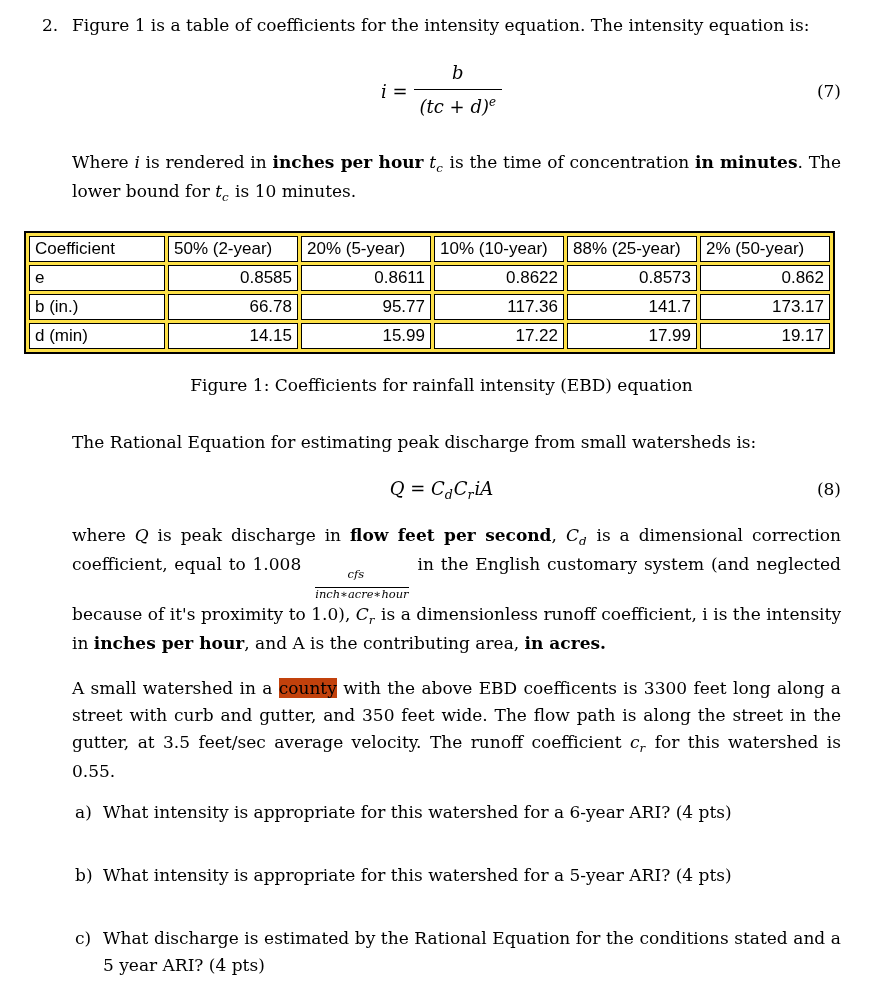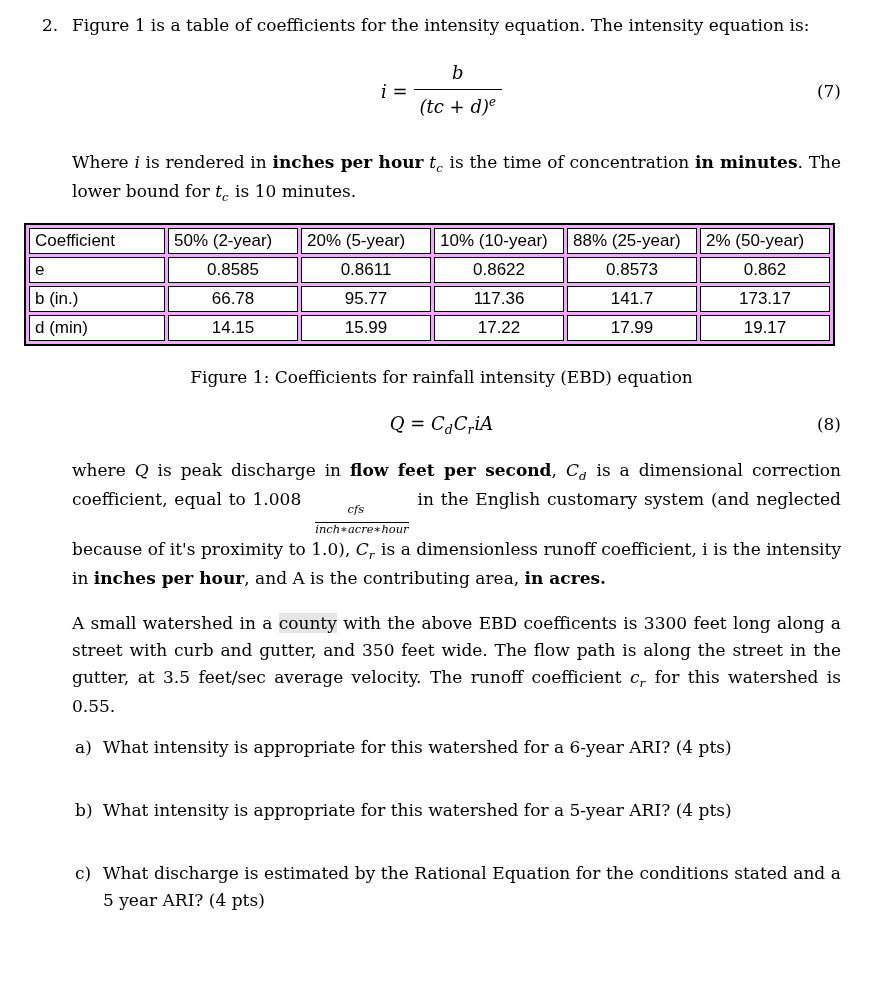--- a/index.html
+++ b/index.html
@@ -9,48 +9,48 @@
   .doc{box-sizing:border-box;width:894px;padding:12px 53px 0 42px;}
   .justify{text-align:justify;}
   .para{margin:0;}
   .item-head{display:flex;}
   .item-num{flex:0 0 30px;}
   .item-body{flex:1;}
   .indent{margin-left:30px;}
   .b{font-weight:bold;}
   .i{font-style:italic;}
   .sub{font-size:70%;position:relative;top:0.32em;margin-right:1px;}
-  .hl{background:#e5e5e5;}
+  .hl{background:#c2410c;}
   
   .eq-block{position:relative;display:flex;align-items:center;justify-content:center;
             margin-top:20px;font-size:18px;}
   .eq-line{position:relative;display:flex;align-items:center;justify-content:center;
            margin-top:18px;font-size:18px;height:30px;}
   .eqnum{position:absolute;right:0;top:50%;transform:translateY(-50%);font-size:17px;}
   .bfrac{display:inline-flex;flex-direction:column;align-items:center;font-style:italic;}
   .bfrac-num{padding:0 6px 3px;}
   .bfrac-den{border-top:1.5px solid #000;padding:3px 6px 0;}
   .exp{font-size:12px;position:relative;top:-7px;font-style:italic;}
   .eq-lhs{margin-right:6px;}
   
   .ifrac{display:inline-flex;flex-direction:column;align-items:center;
          font-style:italic;font-size:11.5px;line-height:1.15;
          vertical-align:-8px;margin:0 2px;gap:6px;}
   .ifrac-den{border-top:1px solid #000;margin-left:12px;}
   
-  .coef-table{border-collapse:separate;border-spacing:3px;background:#f0abfc;
-              border:2px solid #000;margin:16px 0 0 -18px;width:811px;
+  .coef-table{border-collapse:separate;border-spacing:3px;background:#fde047;
+              border:2px solid #000;margin:24px 0 0 -18px;width:811px;
               table-layout:fixed;
               font-family:"Liberation Sans","DejaVu Sans",sans-serif;
               font-size:17px;line-height:22px;}
   .coef-table th,.coef-table td{background:#fff;border:1px solid #000;
               padding:1px 5px;font-weight:normal;text-align:left;
               overflow:hidden;white-space:nowrap;}
   .coef-table th:first-child{width:124px;}
-  .coef-table td.num{text-align:center;}
+  .coef-table td.num{text-align:right;}
   .caption{text-align:center;margin-top:18px;}
   .spacer-rational{margin-top:30px;}
   .spacer-para{margin-top:18px;}
   .watershed{margin-top:18px;}
   
   .q{display:flex;margin-left:33px;margin-top:36px;}
   .q.first{margin-top:14px;}
   .q-label{flex:0 0 28px;}
   .q-text{flex:1;}
 </style>
@@ -107,20 +107,21 @@
       <td class="num">15.99</td>
       <td class="num">17.22</td>
       <td class="num">17.99</td>
       <td class="num">19.17</td>
     </tr>
   </tbody>
     </table>
 
   <p class="para caption">Figure 1: Coefficients for rainfall intensity (EBD) equation</p>
 
+  <p class="para indent justify spacer-rational">The Rational Equation for estimating peak discharge from small watersheds is:</p>
 
   <div class="eq-line">
     <span><span class="i">Q</span><span> = </span><span class="i">C</span><span class="i sub">d</span><span class="i">C</span><span class="i sub">r</span><span class="i">i</span><span class="i">A</span></span>
     <span class="eqnum">(8)</span>
   </div>
 
   <p class="para indent justify spacer-para"><span>where </span><span class="i">Q</span><span> is peak discharge in </span><span class="b">flow feet per second</span><span>, </span><span class="i">C</span><span class="i sub">d</span><span> is a dimensional correction coefficient, equal to 1.008</span><span class="ifrac">
         <span class="ifrac-num">cfs</span>
         <span class="ifrac-den">inch∗acre∗hour</span>
       </span><span> in the English customary system (and neglected because of it's proximity to 1.0), </span><span class="i">C</span><span class="i sub">r</span><span> is a dimensionless runoff coefficient, i is the intensity in </span><span class="b">inches per hour</span><span>, and A is the contributing area, </span><span class="b">in acres.</span></p>

